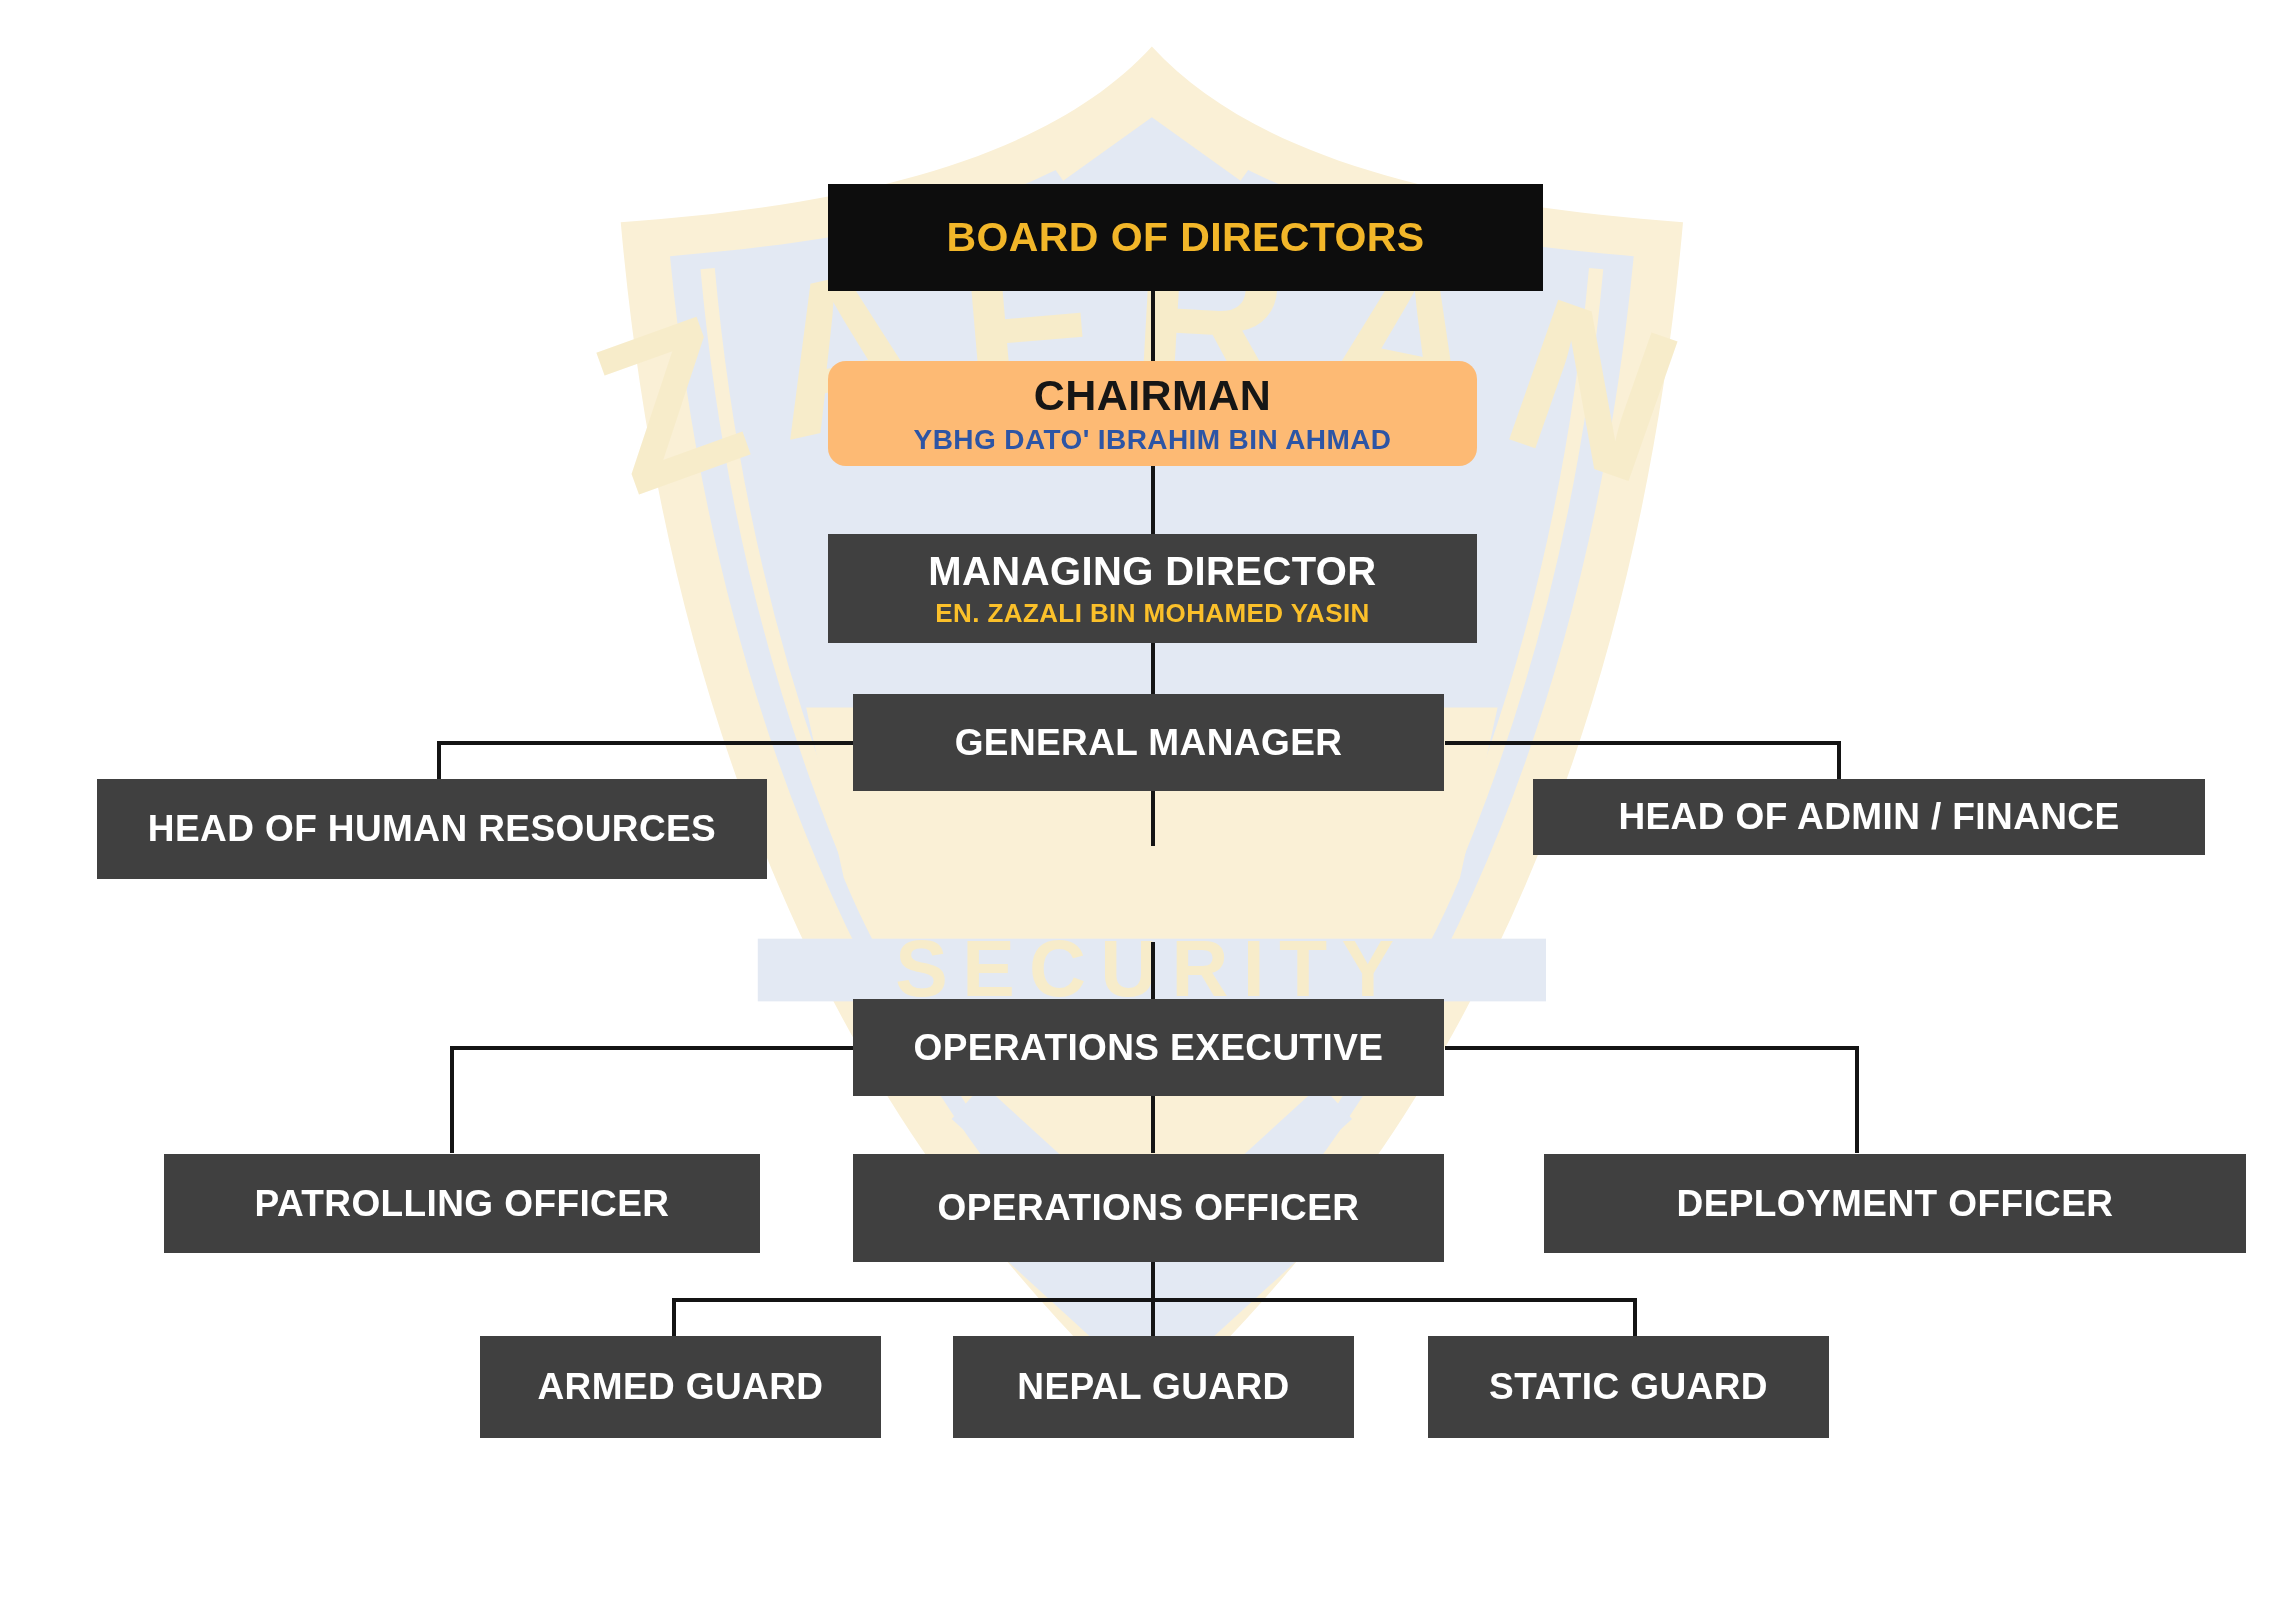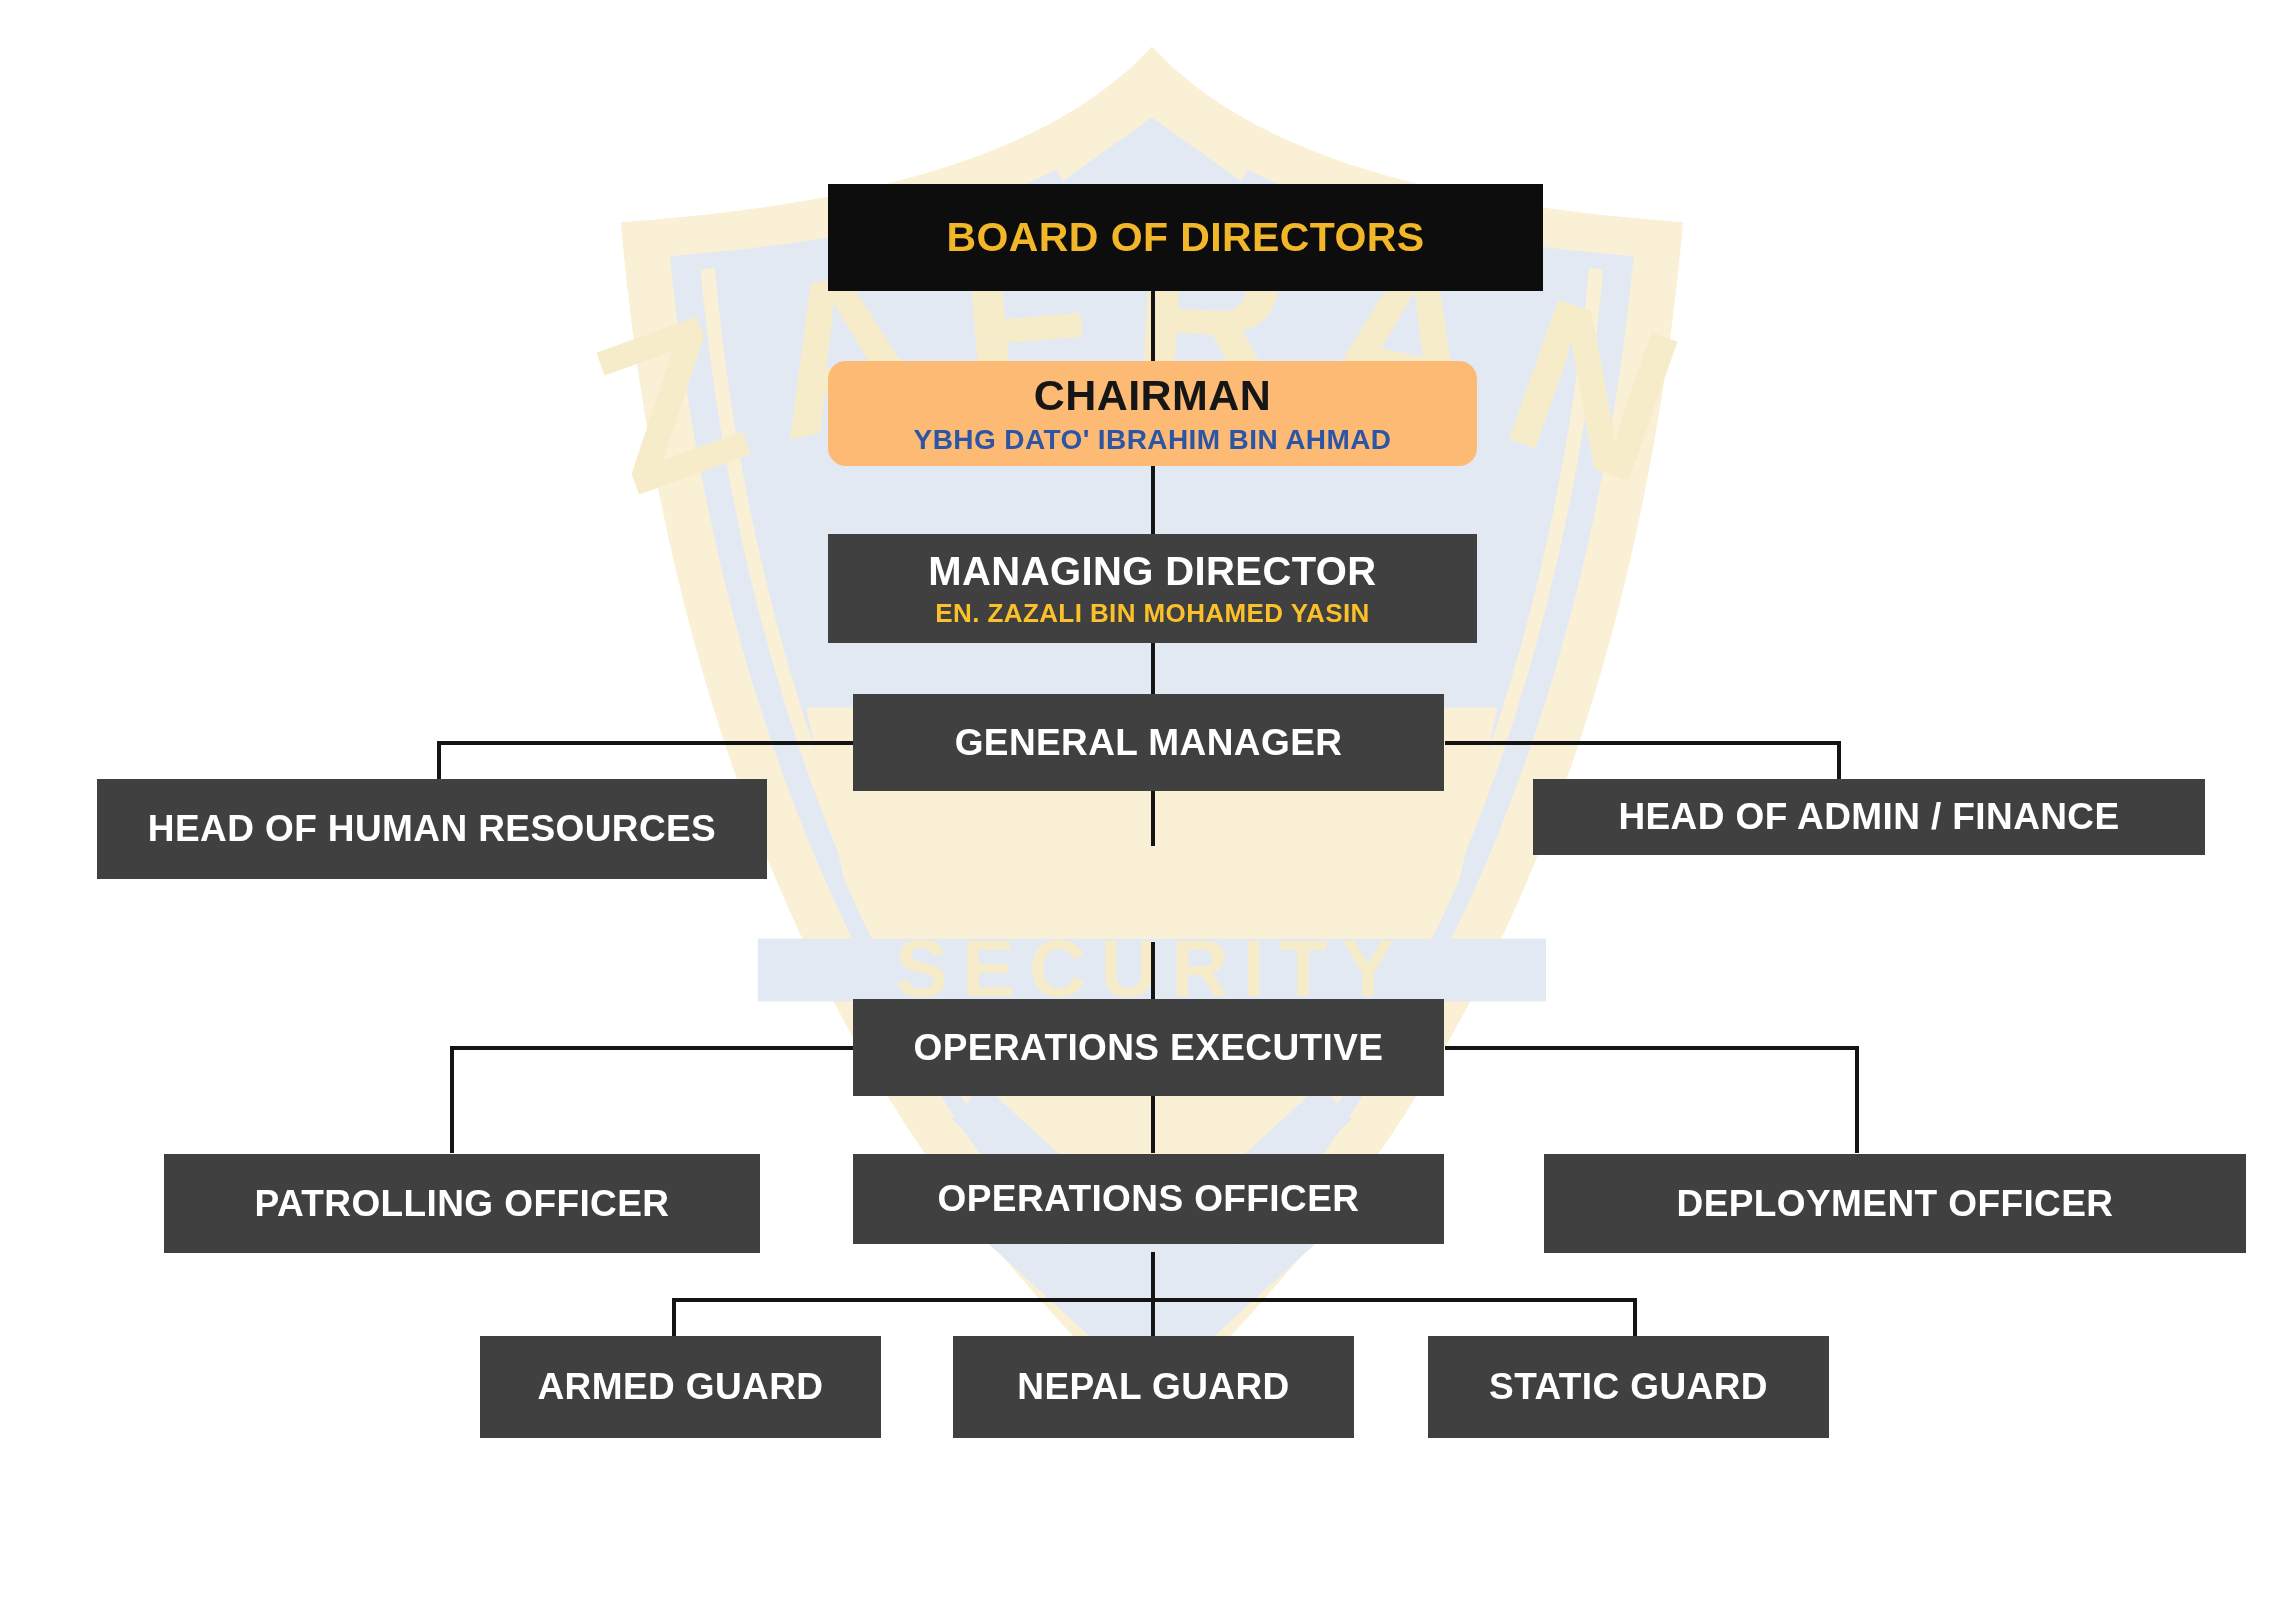--- a/index.html
+++ b/index.html
@@ -110,21 +110,21 @@
 
 
   <div class="node blue fs-std" style="left:853px;top:999px;width:591px;height:97px">
     <div class="title">OPERATIONS EXECUTIVE</div>
   </div>
 
   <div class="node blue fs-std" style="left:164px;top:1154px;width:596px;height:99px">
     <div class="title">PATROLLING OFFICER</div>
   </div>
 
-  <div class="node blue fs-std" style="left:853px;top:1154px;width:591px;height:90px">
+  <div class="node blue fs-std" style="left:853px;top:1154px;width:591px;height:108px">
     <div class="title">OPERATIONS OFFICER</div>
   </div>
 
   <div class="node blue fs-std" style="left:1544px;top:1154px;width:702px;height:99px">
     <div class="title">DEPLOYMENT OFFICER</div>
   </div>
 
   <div class="node blue fs-std" style="left:480px;top:1336px;width:401px;height:102px">
     <div class="title">ARMED GUARD</div>
   </div>

